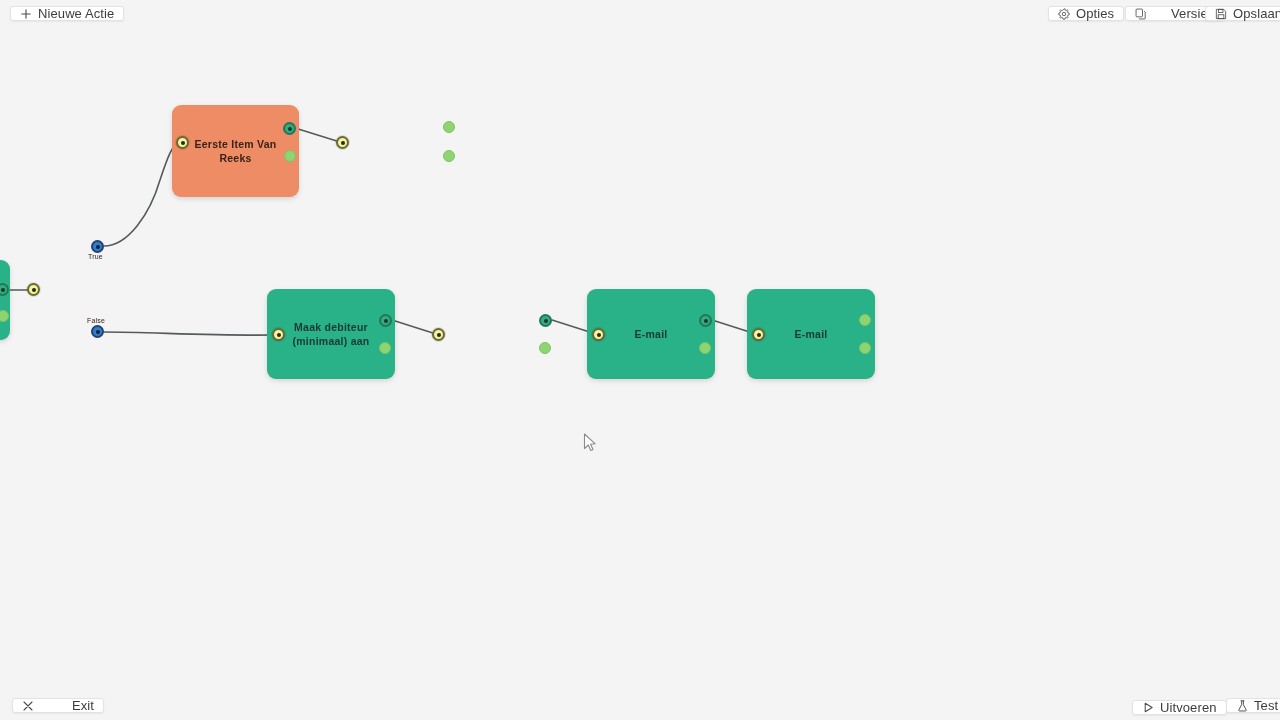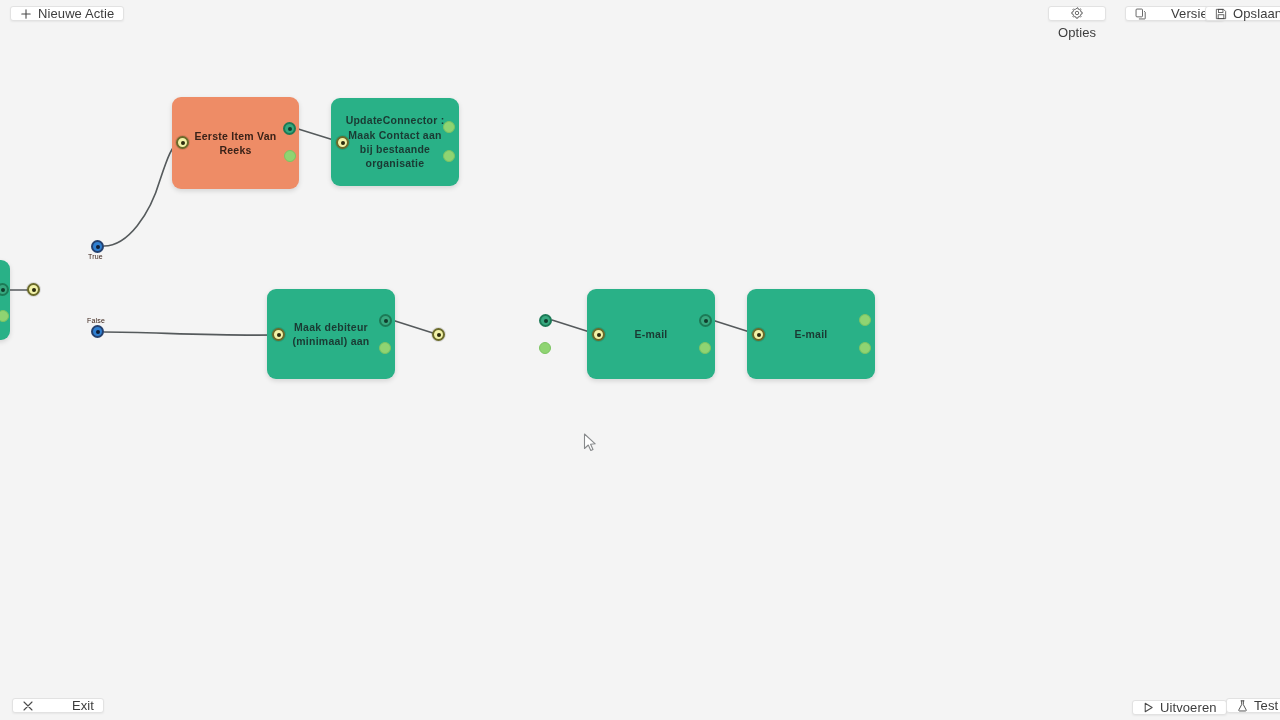--- a/index.html
+++ b/index.html
@@ -80,21 +80,21 @@
     justify-content: center;
     width: 12px;
     height: 12px;
     color: #4a4a4a;
     flex: 0 0 auto;
   }
   .toolbtn .ico svg { display: block; }
 
   
   #btn-nieuwe-actie { left: 10px;  top: 6px; }
-  #btn-opties       { left: 1048px; top: 6px; flex-direction: column; }
+  #btn-opties       { left: 1048px; top: 6px; }
   #btn-versies      { left: 1125px; top: 6px; gap: 24px; }
   #btn-opslaan      { left: 1205px; top: 6px; }
   #btn-exit         { left: 12px;  bottom: 7px; gap: 38px; }
   #btn-uitvoeren    { left: 1132px; bottom: 5px; }
   #btn-test         { left: 1226px; bottom: 7px; }
 
   
   .node {
     position: absolute;
     border-radius: 9px;
@@ -255,30 +255,27 @@
     <div class="port out connected" style="left:-4px; top:283px;"></div>
     <div class="port out free" style="left:-3px; top:310px;"></div>
 
 
     <div class="port in" style="left:27px; top:283px;"></div>
     <div class="port bool" style="left:91px; top:240px;"></div>
     <span class="port-label" style="left:88px; top:253px;">True</span>
     <div class="port bool" style="left:91px; top:325px;"></div>
     <span class="port-label" style="left:87px; top:317px;">False</span>
 
-    <div class="node orange" id="node-eerste-item-van-reeks" style="left:172px; top:97px; width:127px; height:92px;">
+    <div class="node orange" id="node-eerste-item-van-reeks" style="left:172px; top:105px; width:127px; height:92px;">
       <span class="label">Eerste Item Van Reeks</span>
     </div>
     <div class="port in" style="left:176px; top:136px;"></div>
     <div class="port out connected" style="left:283px; top:122px;"></div>
     <div class="port out free" style="left:284px; top:150px;"></div>
 
-    <div class="node green" id="node-update-connector" style="left:331px; top:98px; width:128px; height:88px;">
-      <span class="label">UpdateConnector : Maak Contact aan bij bestaande organisatie</span>
-    </div>
     <div class="port in" style="left:336px; top:136px;"></div>
     <div class="port out free" style="left:443px; top:121px;"></div>
     <div class="port out free" style="left:443px; top:150px;"></div>
 
     <div class="node green" id="node-maak-debiteur" style="left:267px; top:289px; width:128px; height:90px;">
       <span class="label">Maak debiteur (minimaal) aan</span>
     </div>
     <div class="port in" style="left:272px; top:328px;"></div>
     <div class="port out connected" style="left:379px; top:314px;"></div>
     <div class="port out free" style="left:379px; top:342px;"></div>

